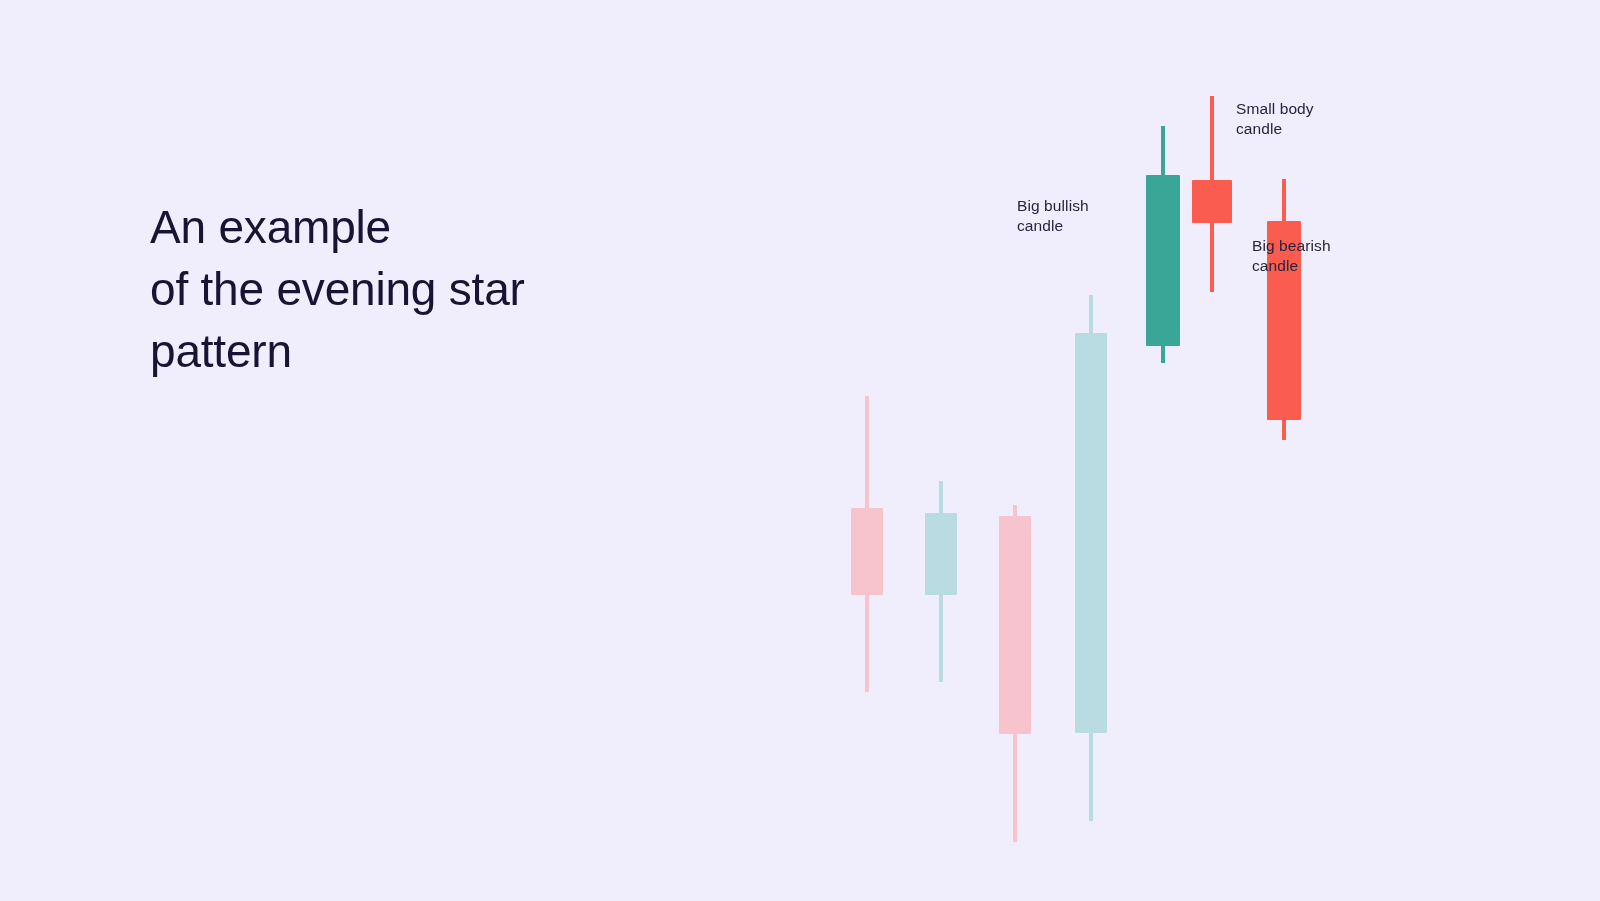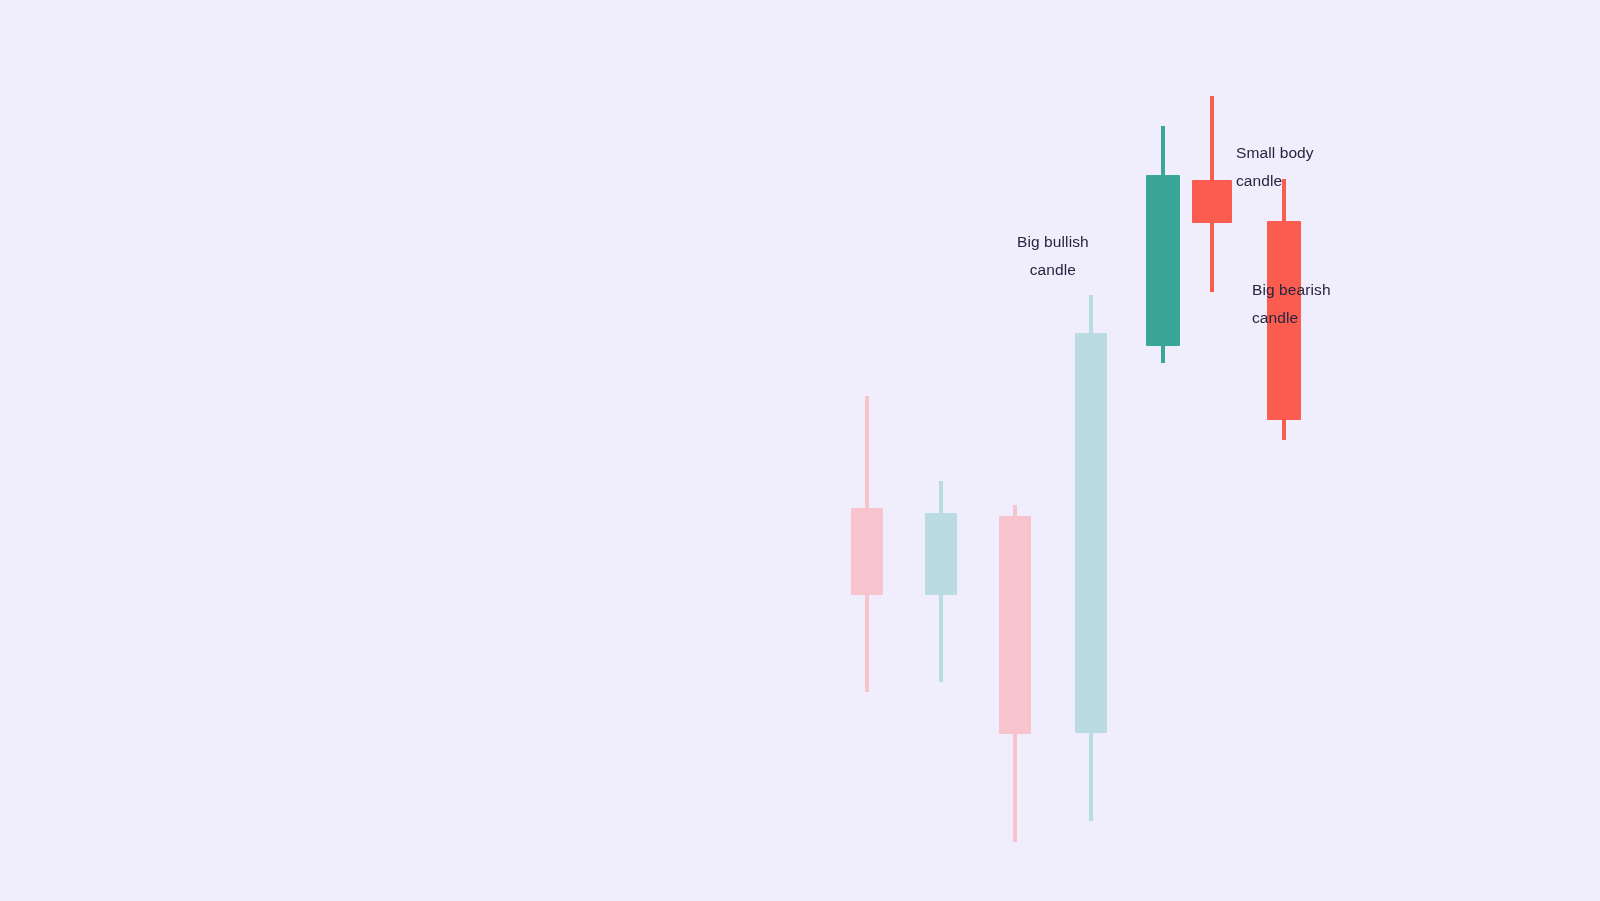--- a/index.html
+++ b/index.html
@@ -53,31 +53,33 @@
   .candle .body {
     position: absolute;
     border-radius: 1px;
   }
 
   
   .annotation {
     position: absolute;
     color: #282440;
     font-size: 15.5px;
-    line-height: 28px;
+    line-height: 20px;
     white-space: pre-line;
     letter-spacing: 0.1px;
-    margin-top: 40px;
   }
 </style>
 </head>
 <body>
 
 <div class="stage">
 
+  <div class="headline">An example
+of the evening star
+pattern</div>
 
   <div class="chart" id="chart-root">
       <div class="candle" style="left: 0px; top: 0px;">
         <div class="wick" style="left: 865px; top: 396px; height: 296px; background: rgb(247, 195, 205);"></div>
         <div class="body" style="left: 851px; top: 508px; width: 32px; height: 87px; background: rgb(247, 195, 205);"></div>
       </div>
       <div class="candle" style="left: 0px; top: 0px;">
         <div class="wick" style="left: 939px; top: 481px; height: 201px; background: rgb(185, 220, 226);"></div>
         <div class="body" style="left: 925px; top: 513px; width: 32px; height: 82px; background: rgb(185, 220, 226);"></div>
       </div>
@@ -96,21 +98,21 @@
       <div class="candle" style="left: 0px; top: 0px;">
         <div class="wick" style="left: 1210px; top: 96px; height: 196px; background: rgb(250, 92, 79);"></div>
         <div class="body" style="left: 1192px; top: 180px; width: 40px; height: 43px; background: rgb(250, 92, 79);"></div>
       </div>
       <div class="candle" style="left: 0px; top: 0px;">
         <div class="wick" style="left: 1282px; top: 179px; height: 261px; background: rgb(250, 92, 79);"></div>
         <div class="body" style="left: 1267px; top: 221px; width: 34px; height: 199px; background: rgb(250, 92, 79);"></div>
       </div>
     </div>
 
-  <div class="annotation" id="anno-0" style="left: 1017px; top: 188px; text-align: center;">Big bullish
+  <div class="annotation" id="anno-0" style="left: 1017px; top: 196px;">Big bullish
 candle</div>
 
   <div class="annotation" id="anno-1" style="left: 1236px; top: 99px;">Small body
 candle</div>
 
   <div class="annotation" id="anno-2" style="left: 1252px; top: 236px;">Big bearish
 candle</div>
 
 </div>
 

